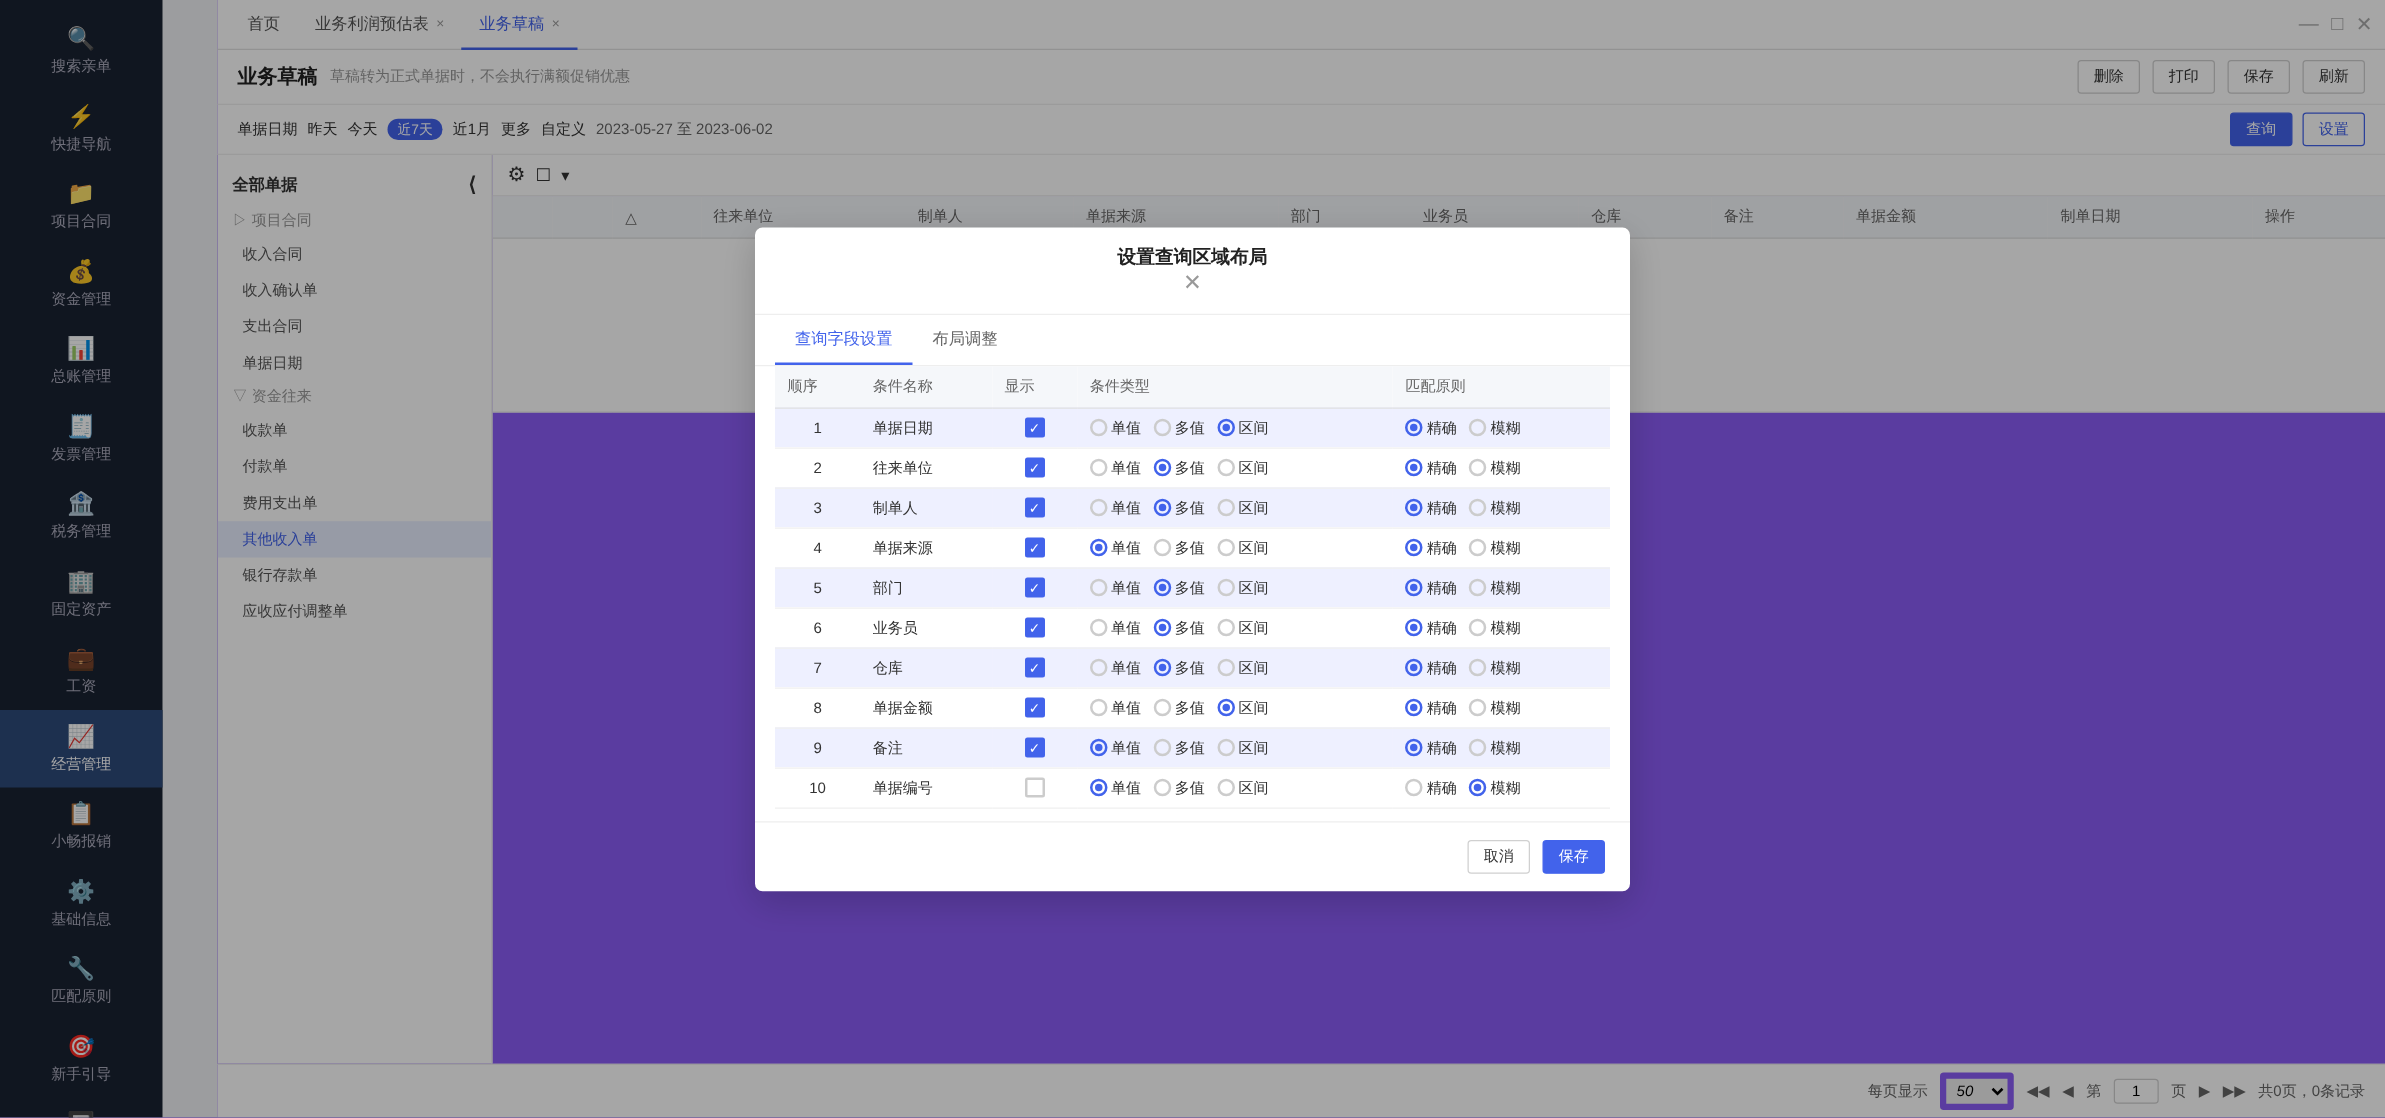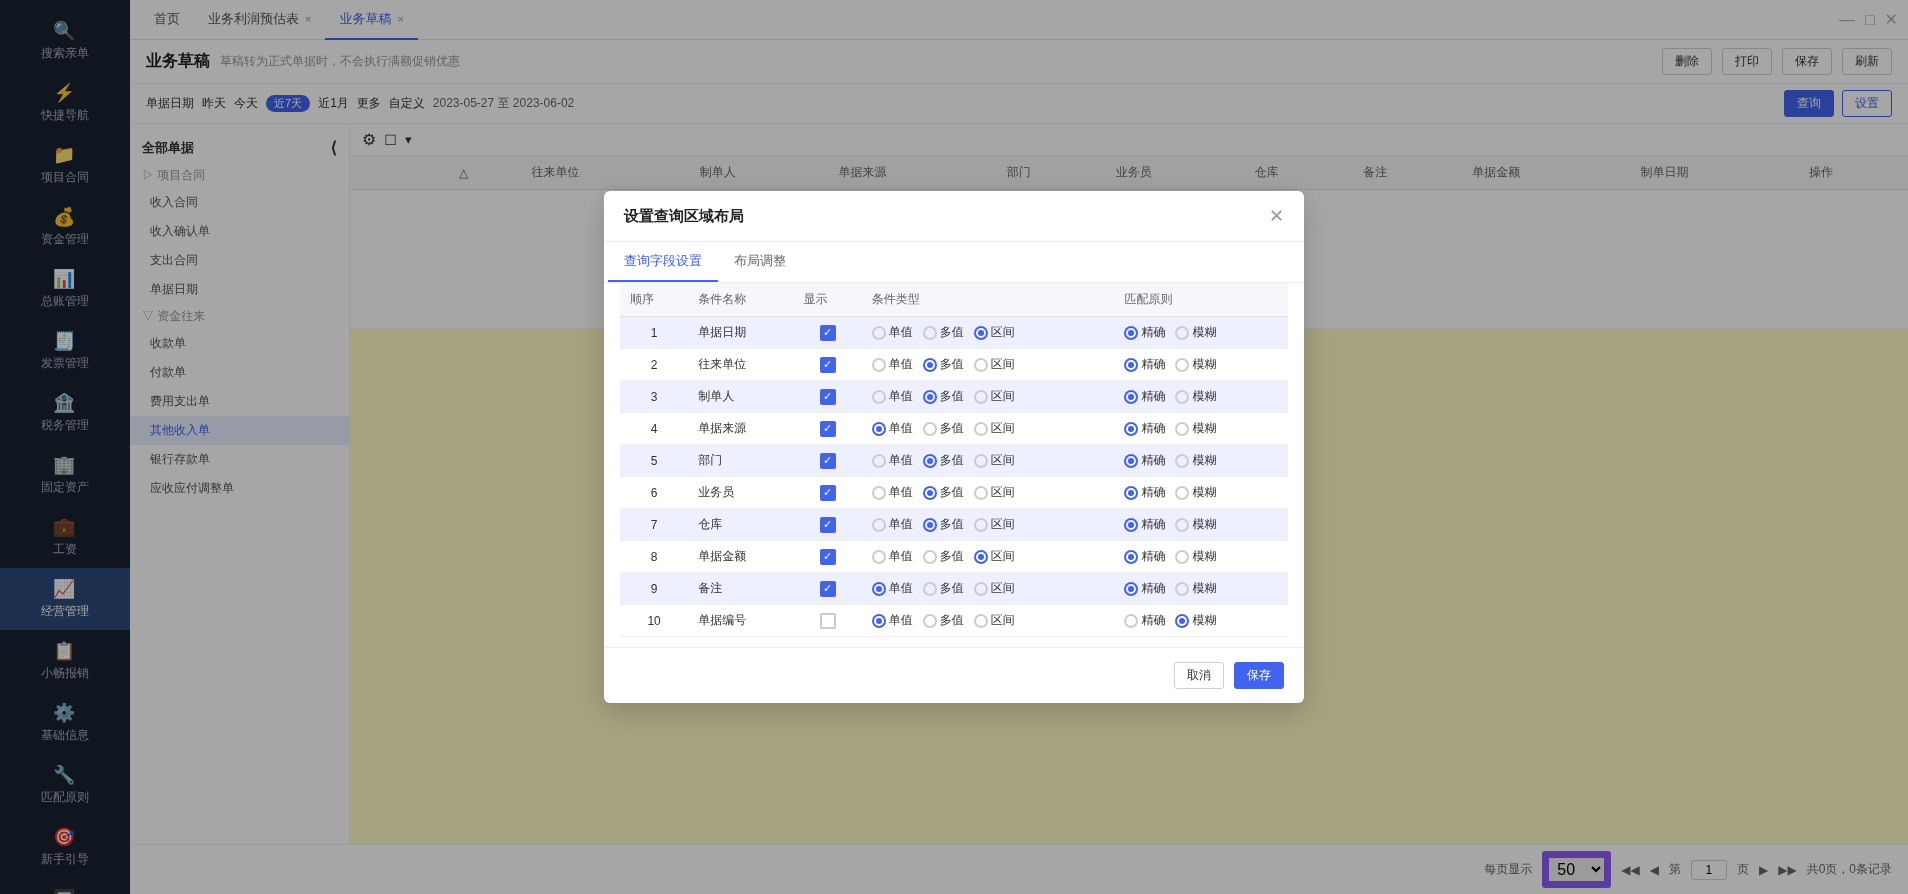--- a/index.html
+++ b/index.html
@@ -5,21 +5,21 @@
     * { box-sizing: border-box; margin: 0; padding: 0; }
     body { font-family: 'Microsoft YaHei', Arial, sans-serif; font-size: 13px; background: #f0f2f5; color: #333; width: 1908px; height: 894px; overflow: hidden; display: flex; }
 
     
     .sidebar { width: 130px; background: #1a2332; height: 894px; display: flex; flex-direction: column; align-items: center; padding-top: 10px; flex-shrink: 0; }
     .sidebar-item { width: 100%; display: flex; flex-direction: column; align-items: center; padding: 10px 0; color: #aab; font-size: 12px; cursor: pointer; }
     .sidebar-item.active { background: #2d4a7a; color: #fff; }
     .sidebar-icon { font-size: 18px; margin-bottom: 3px; }
 
     
-    .main { flex: 1; display: flex; flex-direction: column; background: #fef9c3; }
+    .main { flex: 1; display: flex; flex-direction: column; background: #8b5cf6; margin-left: 44px; }
 
     
     .top-tabs { background: #fff; display: flex; align-items: center; border-bottom: 1px solid #e0e0e0; height: 40px; padding: 0 10px; position: relative; }
     .tab { padding: 0 14px; height: 40px; display: flex; align-items: center; font-size: 13px; cursor: pointer; color: #555; border-bottom: 2px solid transparent; }
     .tab.active { color: #4263eb; border-bottom: 2px solid #4263eb; }
     .tab .tab-close { margin-left: 6px; font-size: 11px; color: #999; }
     .top-right { margin-left: auto; display: flex; align-items: center; gap: 10px; color: #aaa; font-size: 16px; }
 
     
     .content-header { background: #fff; padding: 8px 16px; display: flex; align-items: center; border-bottom: 1px solid #eee; }
@@ -52,24 +52,24 @@
     .empty-tip { text-align: center; padding: 60px; color: #aaa; font-size: 13px; }
 
     
     .bottom-bar { background: #fff; border-top: 1px solid #eee; padding: 6px 16px; display: flex; align-items: center; justify-content: flex-end; font-size: 12px; color: #666; gap: 10px; }
 
     
     .overlay { position: fixed; top: 0; left: 0; right: 0; bottom: 0; background: rgba(0,0,0,0.35); z-index: 100; display: flex; align-items: center; justify-content: center; }
 
     
     .modal { background: #fff; border-radius: 6px; box-shadow: 0 8px 30px rgba(0,0,0,0.18); width: 700px; max-height: 680px; display: flex; flex-direction: column; }
-    .modal-header { padding: 14px 20px; border-bottom: 1px solid #eee; display: flex; align-items: center; justify-content: space-between; }
+    .modal-header { padding: 14px 20px; border-bottom: 1px solid #eee; display: flex; align-items: center; justify-content: space-between; flex-direction: column; }
     .modal-header h3 { font-size: 15px; font-weight: 600; color: #222; }
     .modal-header .close-btn { cursor: pointer; color: #999; font-size: 18px; }
-    .modal-tabs { display: flex; gap: 0; border-bottom: 1px solid #eee; padding: 0 4px; }
+    .modal-tabs { display: flex; gap: 0; border-bottom: 1px solid #eee; padding: 0 16px; }
     .modal-tab { padding: 10px 16px; font-size: 13px; cursor: pointer; color: #666; border-bottom: 2px solid transparent; }
     .modal-tab.active { color: #4263eb; border-bottom: 2px solid #4263eb; }
     .modal-search { padding: 10px 16px; }
     .modal-search-input { width: 100%; border: 1px solid #d0d0d0; border-radius: 4px; padding: 6px 10px 6px 30px; font-size: 12px; outline: none; position: relative; }
     .search-wrapper { position: relative; }
     .search-icon-inner { position: absolute; left: 8px; top: 50%; transform: translateY(-50%); color: #aaa; font-size: 14px; }
     .modal-body { flex: 1; overflow-y: auto; padding: 0 16px 10px; }
     .modal-table { width: 100%; border-collapse: collapse; font-size: 12px; }
     .modal-table th { background: #f5f7fa; padding: 8px 10px; border-bottom: 1px solid #e0e0e0; color: #666; font-weight: 500; text-align: left; white-space: nowrap; }
     .modal-table td { padding: 7px 10px; border-bottom: 1px solid #f0f0f0; }
@@ -241,21 +241,21 @@
               <td colspan="13" class="empty-tip">未找到任何业务草稿</td>
             </tr>
           </tbody>
         </table>
       </div>
     </div>
   </div>
 
   <div class="bottom-bar">
     <span>每页显示</span>
-    <select style="border:7px solid #8b5cf6; padding:2px 4px; border-radius:3px; font-size:16px;">
+    <select style="border:5px solid #8b5cf6; padding:2px 4px; border-radius:3px; font-size:12px;font-style:italic;">
       <option>50</option>
       <option>100</option>
     </select>
     <span style="cursor:pointer">◀◀</span>
     <span style="cursor:pointer">◀</span>
     <span>第</span>
     <input type="text" value="1" style="width: 36px; border: 1px solid rgb(208, 208, 208); text-align: center; padding: 2px; border-radius: 3px; font-size: 12px;">
     <span>页</span>
     <span style="cursor:pointer">▶</span>
     <span style="cursor:pointer">▶▶</span>

